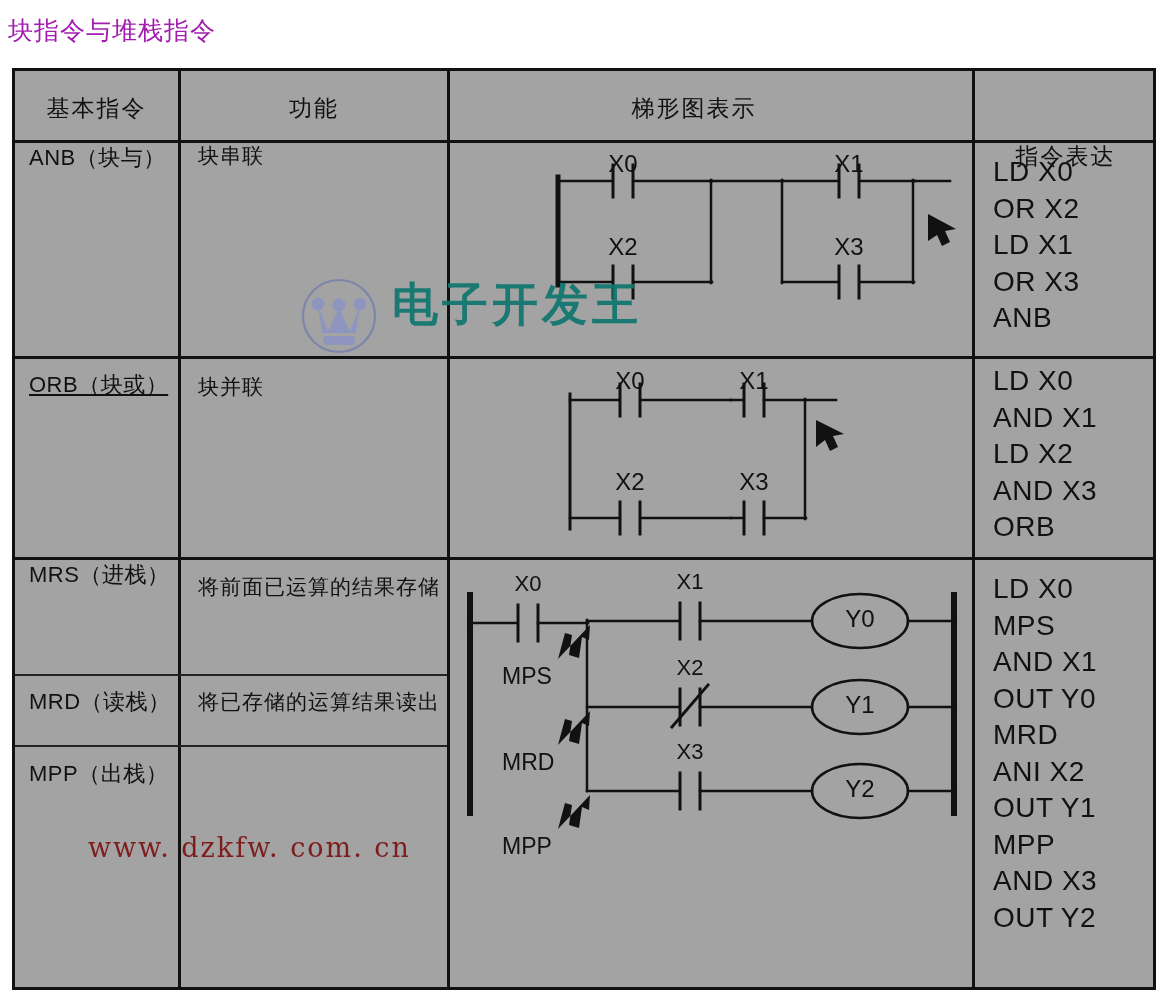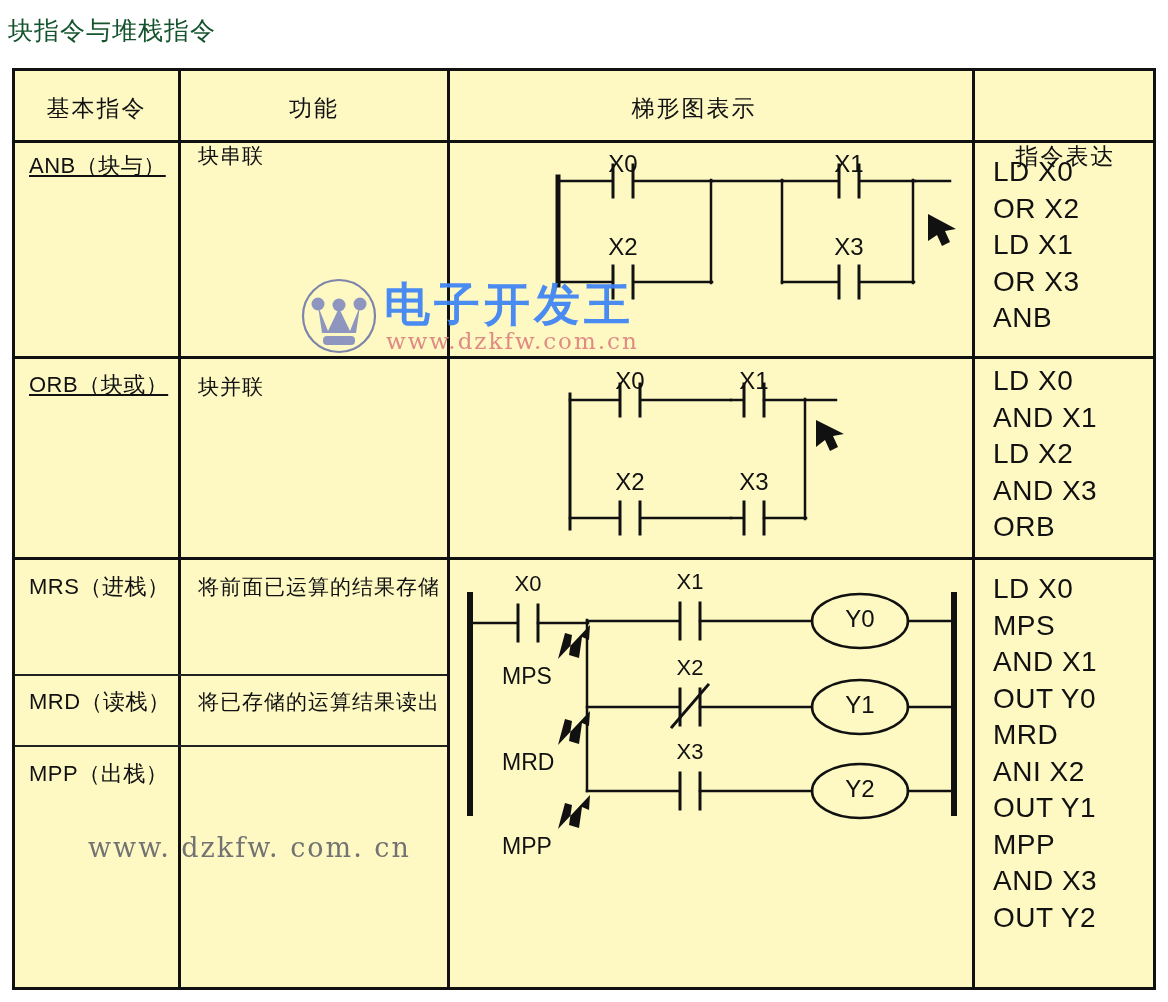--- a/index.html
+++ b/index.html
@@ -11,33 +11,33 @@
     font-family: "Liberation Sans", "DejaVu Sans", sans-serif;
     position: relative;
     overflow: hidden;
   }
 
   
   #page-title {
     position: absolute;
     left: 8px; top: 14px;
     font-size: 25px;
-    color: #14532d;
+    color: #a21caf;
     letter-spacing: 1px;
     white-space: nowrap;
   }
 
   
   #instr-table {
     position: absolute;
     left: 12px; top: 68px;
     width: 1144px;
     height: 922px;
     border: 3px solid #111;
-    background: #fef9c3;
+    background: #a3a3a3;
   }
 
   .vline { position:absolute; top:0; bottom:0; width:3px; background:#111; }
   .hline { position:absolute; height:3px; background:#111; }
   .hline-thin { position:absolute; height:2px; background:#222; }
 
   
   #v1 { left: 163px; }
   #v2 { left: 432px; }
   #v3 { left: 957px; }
@@ -89,43 +89,43 @@
   .ladder { position:absolute; left:435px; }
 
   
   #wm-center {
     position:absolute;
     left: 300px; top: 272px;
     width: 340px; height: 92px;
     pointer-events:none;
   }
   #wm-center .wm-cn {
-    position:absolute; left:84px; top:2px;
+    position:absolute; left:92px; top:2px;
     font-size: 46px;
     font-family: Liberation Serif, serif;
     font-weight: bold;
-    color: #3b82f6;
+    color: #0f766e;
     letter-spacing: 4px;
     opacity: .92;
     white-space: nowrap;
   }
   #wm-center .wm-url {
     position:absolute; left:86px; top:56px;
     font-size: 23px;
     font-family: "DejaVu Serif", serif;
     color: #e08a84;
     letter-spacing: 2px;
     white-space: nowrap;
   }
   #wm-bottom {
     position:absolute;
     left: 88px; top: 832px;
     font-size: 27px;
     font-family: "DejaVu Serif", serif;
-    color: #737373;
+    color: #7f1d1d;
     letter-spacing: 2px;
     white-space: nowrap;
     pointer-events:none;
   }
 </style>
 </head>
 <body>
 
 <div id="page-title">块指令与堆栈指令</div>
 
@@ -140,21 +140,21 @@
   <div class="hline" style="left:0; right:0; top:486px;"></div>
 
   <div class="hline-thin" style="left:0;   width:432px; top:603px;"></div>
   <div class="hline-thin" style="left:0;   width:432px; top:674px;"></div>
 
   <div class="cell hdr" id="hdr-basic">基本指令</div>
   <div class="cell hdr" id="hdr-func">功能</div>
   <div class="cell hdr" id="hdr-ladder">梯形图表示</div>
   <div class="cell hdr" id="hdr-expr">指令表达</div>
 
-  <div class="cell c1" style="top:80px;text-decoration:underline;">ANB（块与）</div>
+  <div class="cell c1" style="top:72px;">ANB（块与）</div>
   <div class="cell c2" style="top:68px;">块串联</div>
 
   <div class="ladder" style="top:78px;">
     <svg width="522" height="200" viewBox="0 0 522 200">
       <g stroke="#111" fill="none" stroke-linecap="square">
 
         <line x1="108" y1="28" x2="108" y2="136" stroke-width="5"></line>
 
         <line x1="108" y1="32" x2="161" y2="32" stroke-width="2.5"></line>
         <line x1="185" y1="32" x2="262" y2="32" stroke-width="2.5"></line>
@@ -243,21 +243,21 @@
   </div>
 
   <div class="cell c4" style="top:292px;">
     <div>LD X0</div>
     <div>AND X1</div>
     <div>LD  X2</div>
     <div>AND X3</div>
     <div>ORB</div>
   </div>
 
-  <div class="cell c1" style="top:501px;text-align:center;">MRS（进栈）</div>
+  <div class="cell c1" style="top:489px;text-align:center;">MRS（进栈）</div>
   <div class="cell c2" style="top:499px;">将前面已运算的结果存储</div>
 
   <div class="cell c1" style="top:616px;">MRD（读栈）</div>
   <div class="cell c2" style="top:614px;">将已存储的运算结果读出</div>
 
   <div class="cell c1" style="top:688px;">MPP（出栈）</div>
 
   <div class="ladder" style="top:492px;">
     <svg width="522" height="425" viewBox="0 0 522 425">
       <g stroke="#111" fill="none" stroke-linecap="square">
@@ -333,16 +333,15 @@
 <div id="wm-center">
   <svg width="78" height="80" viewBox="0 0 78 80" style="position:absolute;left:0;top:4px;">
     <circle cx="39" cy="40" r="36" fill="none" stroke="#7d85ab" stroke-width="2.2"></circle>
     <path d="M18 30 L28 55 L39 32 L50 55 L60 30 L56 57 L22 57 Z" fill="#8e96c0"></path>
     <circle cx="18" cy="28" r="6.5" fill="#8e96c0"></circle>
     <circle cx="39" cy="29" r="6.5" fill="#8e96c0"></circle>
     <circle cx="60" cy="28" r="6.5" fill="#8e96c0"></circle>
     <rect x="23" y="60" width="32" height="9" rx="4" fill="#8e96c0"></rect>
   </svg>
   <div class="wm-cn">电子开发王</div>
-  <div class="wm-url">www.dzkfw.com.cn</div>
 </div>
 
 <div id="wm-bottom">www. dzkfw. com. cn</div>
 
 </body></html>

